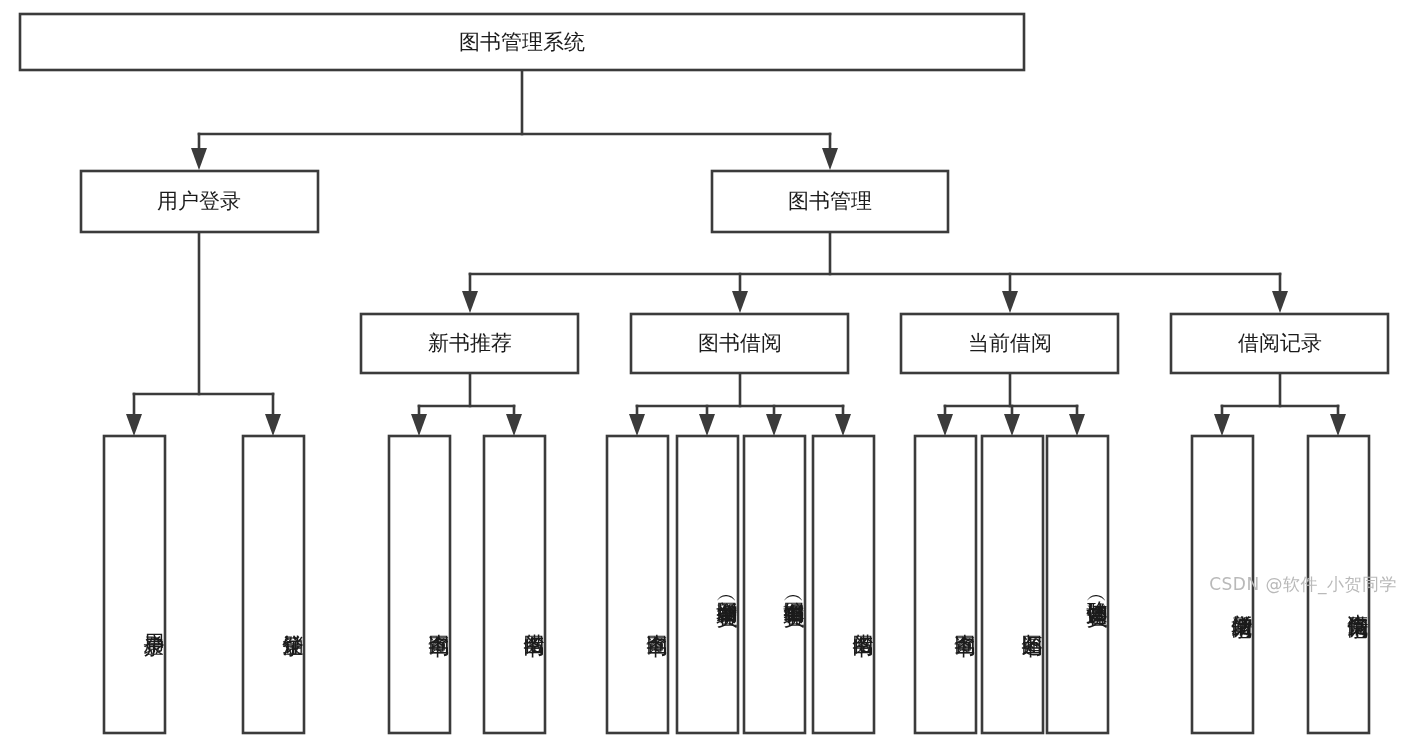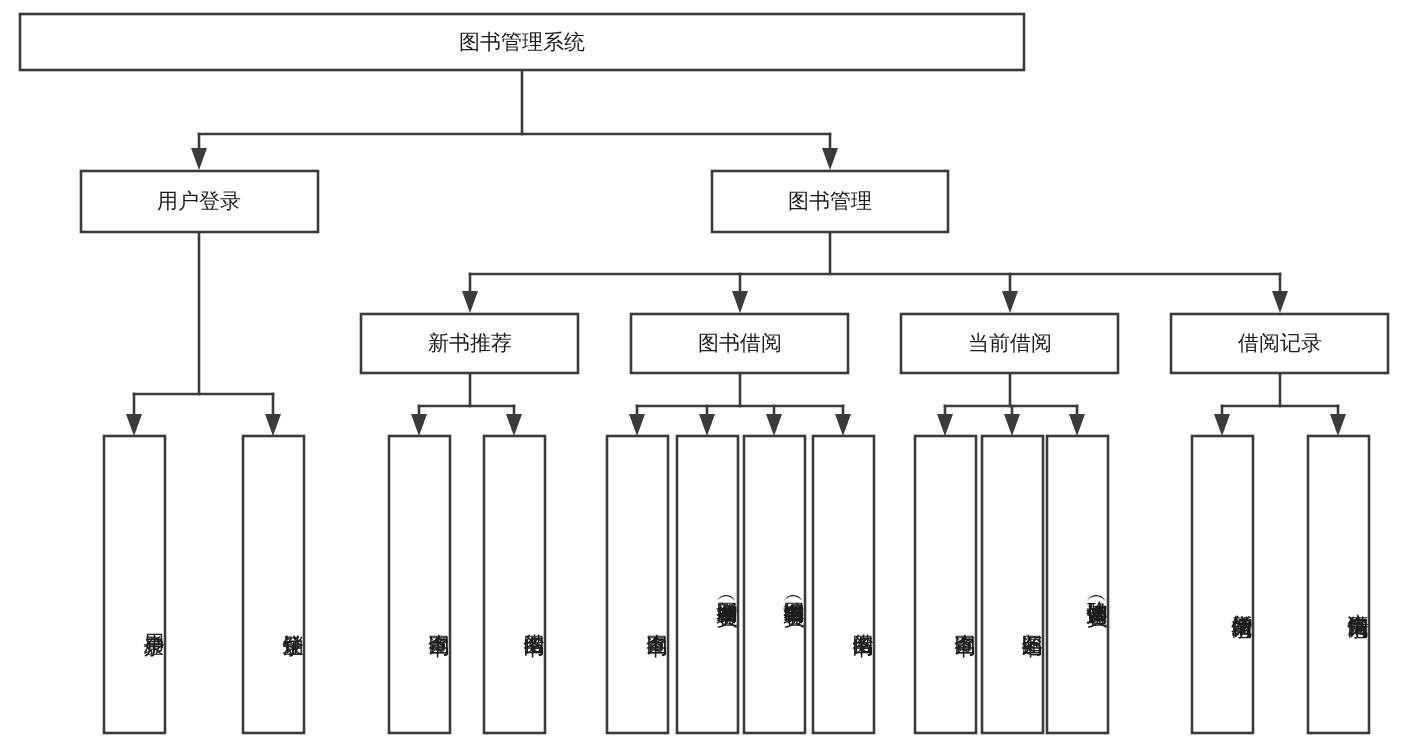--- a/index.html
+++ b/index.html
@@ -210,14 +210,15 @@
   <div class="leaf-label" style="left:915px; top:505px; width:61px; height:228px;">查询图书</div>
 
   <div class="leaf-label" style="left:982px; top:505px; width:61px; height:228px;">归还图书</div>
 
   <div class="leaf-label" style="left:1047px; top:443px; width:61px; height:290px;">确认归还（管理员）</div>
 
   <div class="leaf-label" style="left:1192px; top:466px; width:61px; height:267px;">新增借阅记录</div>
 
   <div class="leaf-label" style="left:1308px; top:466px; width:61px; height:267px;">查询借阅记录</div>
 
+  <div id="watermark">CSDN @软件_小贺同学</div>
 
 </div>
 
 </body></html>

